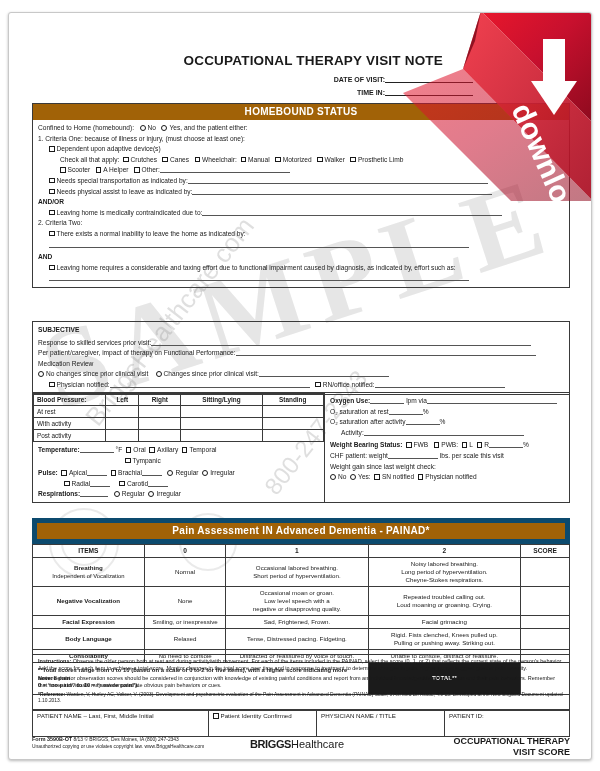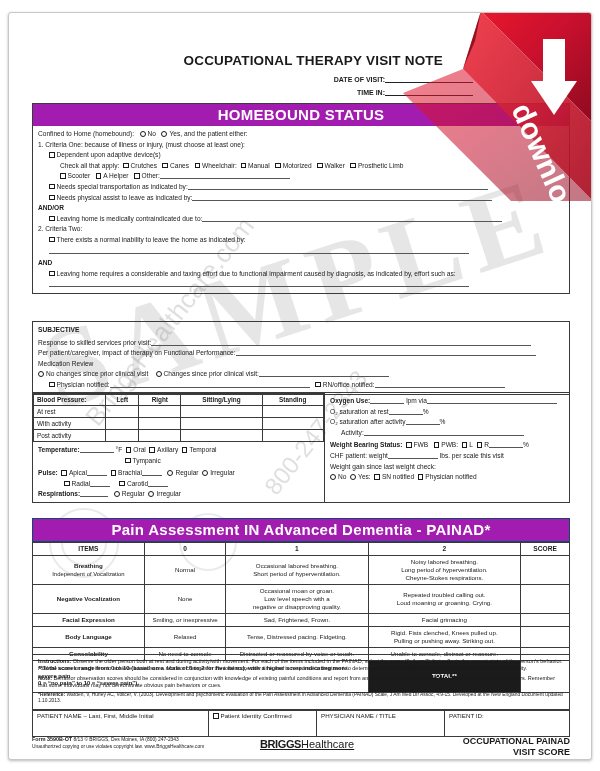--- a/index.html
+++ b/index.html
@@ -56,22 +56,22 @@
   .hdr-line {
     position:absolute; right:120px; font-size:7px; font-weight:bold;
     white-space:nowrap;
   }
   .hdr-dateof { top:62px; }
   .hdr-timein { top:75px; right:120px; }
   .hdr-rule { display:inline-block; border-bottom:1px solid #222; width:88px; height:8px; vertical-align:-1px; }
 
   
   .band {
-    background:#a21caf; color:#fff; text-align:center;
-    font-weight:bold; font-size:15px; letter-spacing:.3px;
+    background:#a16207; color:#fff; text-align:center;
+    font-weight:bold; font-size:10px; letter-spacing:.3px;
     padding:2px 0 3px;
   }
   .sec {
     position:absolute; left:23px; width:538px;
     border:1px solid #3a3a3a;
     background:transparent;
   }
   .pad { padding:3px 5px; }
   .ln { font-size:6.6px; line-height:10.6px; white-space:nowrap; }
   .lnw { font-size:6.6px; line-height:10.6px; }
@@ -130,21 +130,21 @@
   
   .patbar { display:flex; width:100%; }
   .patbar > div { border-right:1px solid #3a3a3a; font-size:6.2px; padding:2px 4px; height:26px; }
   .patbar > div:last-child { border-right:none; }
   .pb1 { width:176px; } .pb2 { width:108px; } .pb3 { flex:1; } .pb4 { width:124px; }
 
   
   .foot { position:absolute; left:23px; top:723px; width:538px; height:26px; }
   .foot-left { position:absolute; left:0; top:0; font-size:4.9px; line-height:6.6px; }
   .foot-left .fl1 { font-weight:bold; font-size:5.4px; }
-  .foot-mid { position:absolute; left:228px; top:2px; font-size:11px; white-space:nowrap;text-decoration:underline;}
+  .foot-mid { position:absolute; left:218px; top:2px; font-size:11px; white-space:nowrap;}
   .foot-mid .bg { font-weight:bold; letter-spacing:-.4px; }
   .foot-mid .hc { font-weight:normal; font-style:normal; }
   .foot-right { position:absolute; right:0; top:0; text-align:right; font-size:9px; font-weight:bold; line-height:11px; }
 
   
   .ribbon { position:absolute; right:-2px; top:-2px; width:190px; height:190px; pointer-events:none; }
 </style>
 </head>
 <body>
 
@@ -357,21 +357,21 @@
               <span class="rb"></span><span>Yes:</span>&nbsp;
               <span class="cb"></span><span>SN notified</span>&nbsp;
               <span class="cb"></span><span>Physician notified</span>
             </div>
           </div>
         </div>
       </div>
     </div>
 
     <div class="sec" style="top:505px; border:none;">
-      <div class="band" style="border:1px solid #0c4a6e;">Pain Assessment IN Advanced Dementia - PAINAD*</div>
+      <div class="band" style="border:5px solid #0c4a6e;">Pain Assessment IN Advanced Dementia - PAINAD*</div>
       <table class="painad">
         <tbody>
             <tr>
           <th class="col-item">ITEMS</th>
           <th class="col-0">0</th>
           <th class="col-1">1</th>
           <th class="col-2">2</th>
           <th class="col-score">SCORE</th>
         </tr>
         </tbody>
@@ -471,21 +471,21 @@
         <div>
           <span class="fl1">Form 3590B-OT</span>
           <span>8/13  © BRIGGS, Des Moines, IA  (800) 247-2343</span>
         </div>
         <div>Unauthorized copying or use violates copyright law.  www.BriggsHealthcare.com</div>
       </div>
       <div class="foot-mid">
         <span class="bg">BRIGGS</span><span class="hc">Healthcare</span>
       </div>
       <div class="foot-right">
-        <div>OCCUPATIONAL PAINAD</div>
+        <div>OCCUPATIONAL THERAPY</div>
         <div>VISIT SCORE</div>
       </div>
     </div>
 
   </div>
 
   <div class="ribbon">
     <svg width="190" height="190" viewBox="0 0 190 190">
       <defs>
         <linearGradient id="rg" x1="0" y1="0" x2="1" y2="1">

